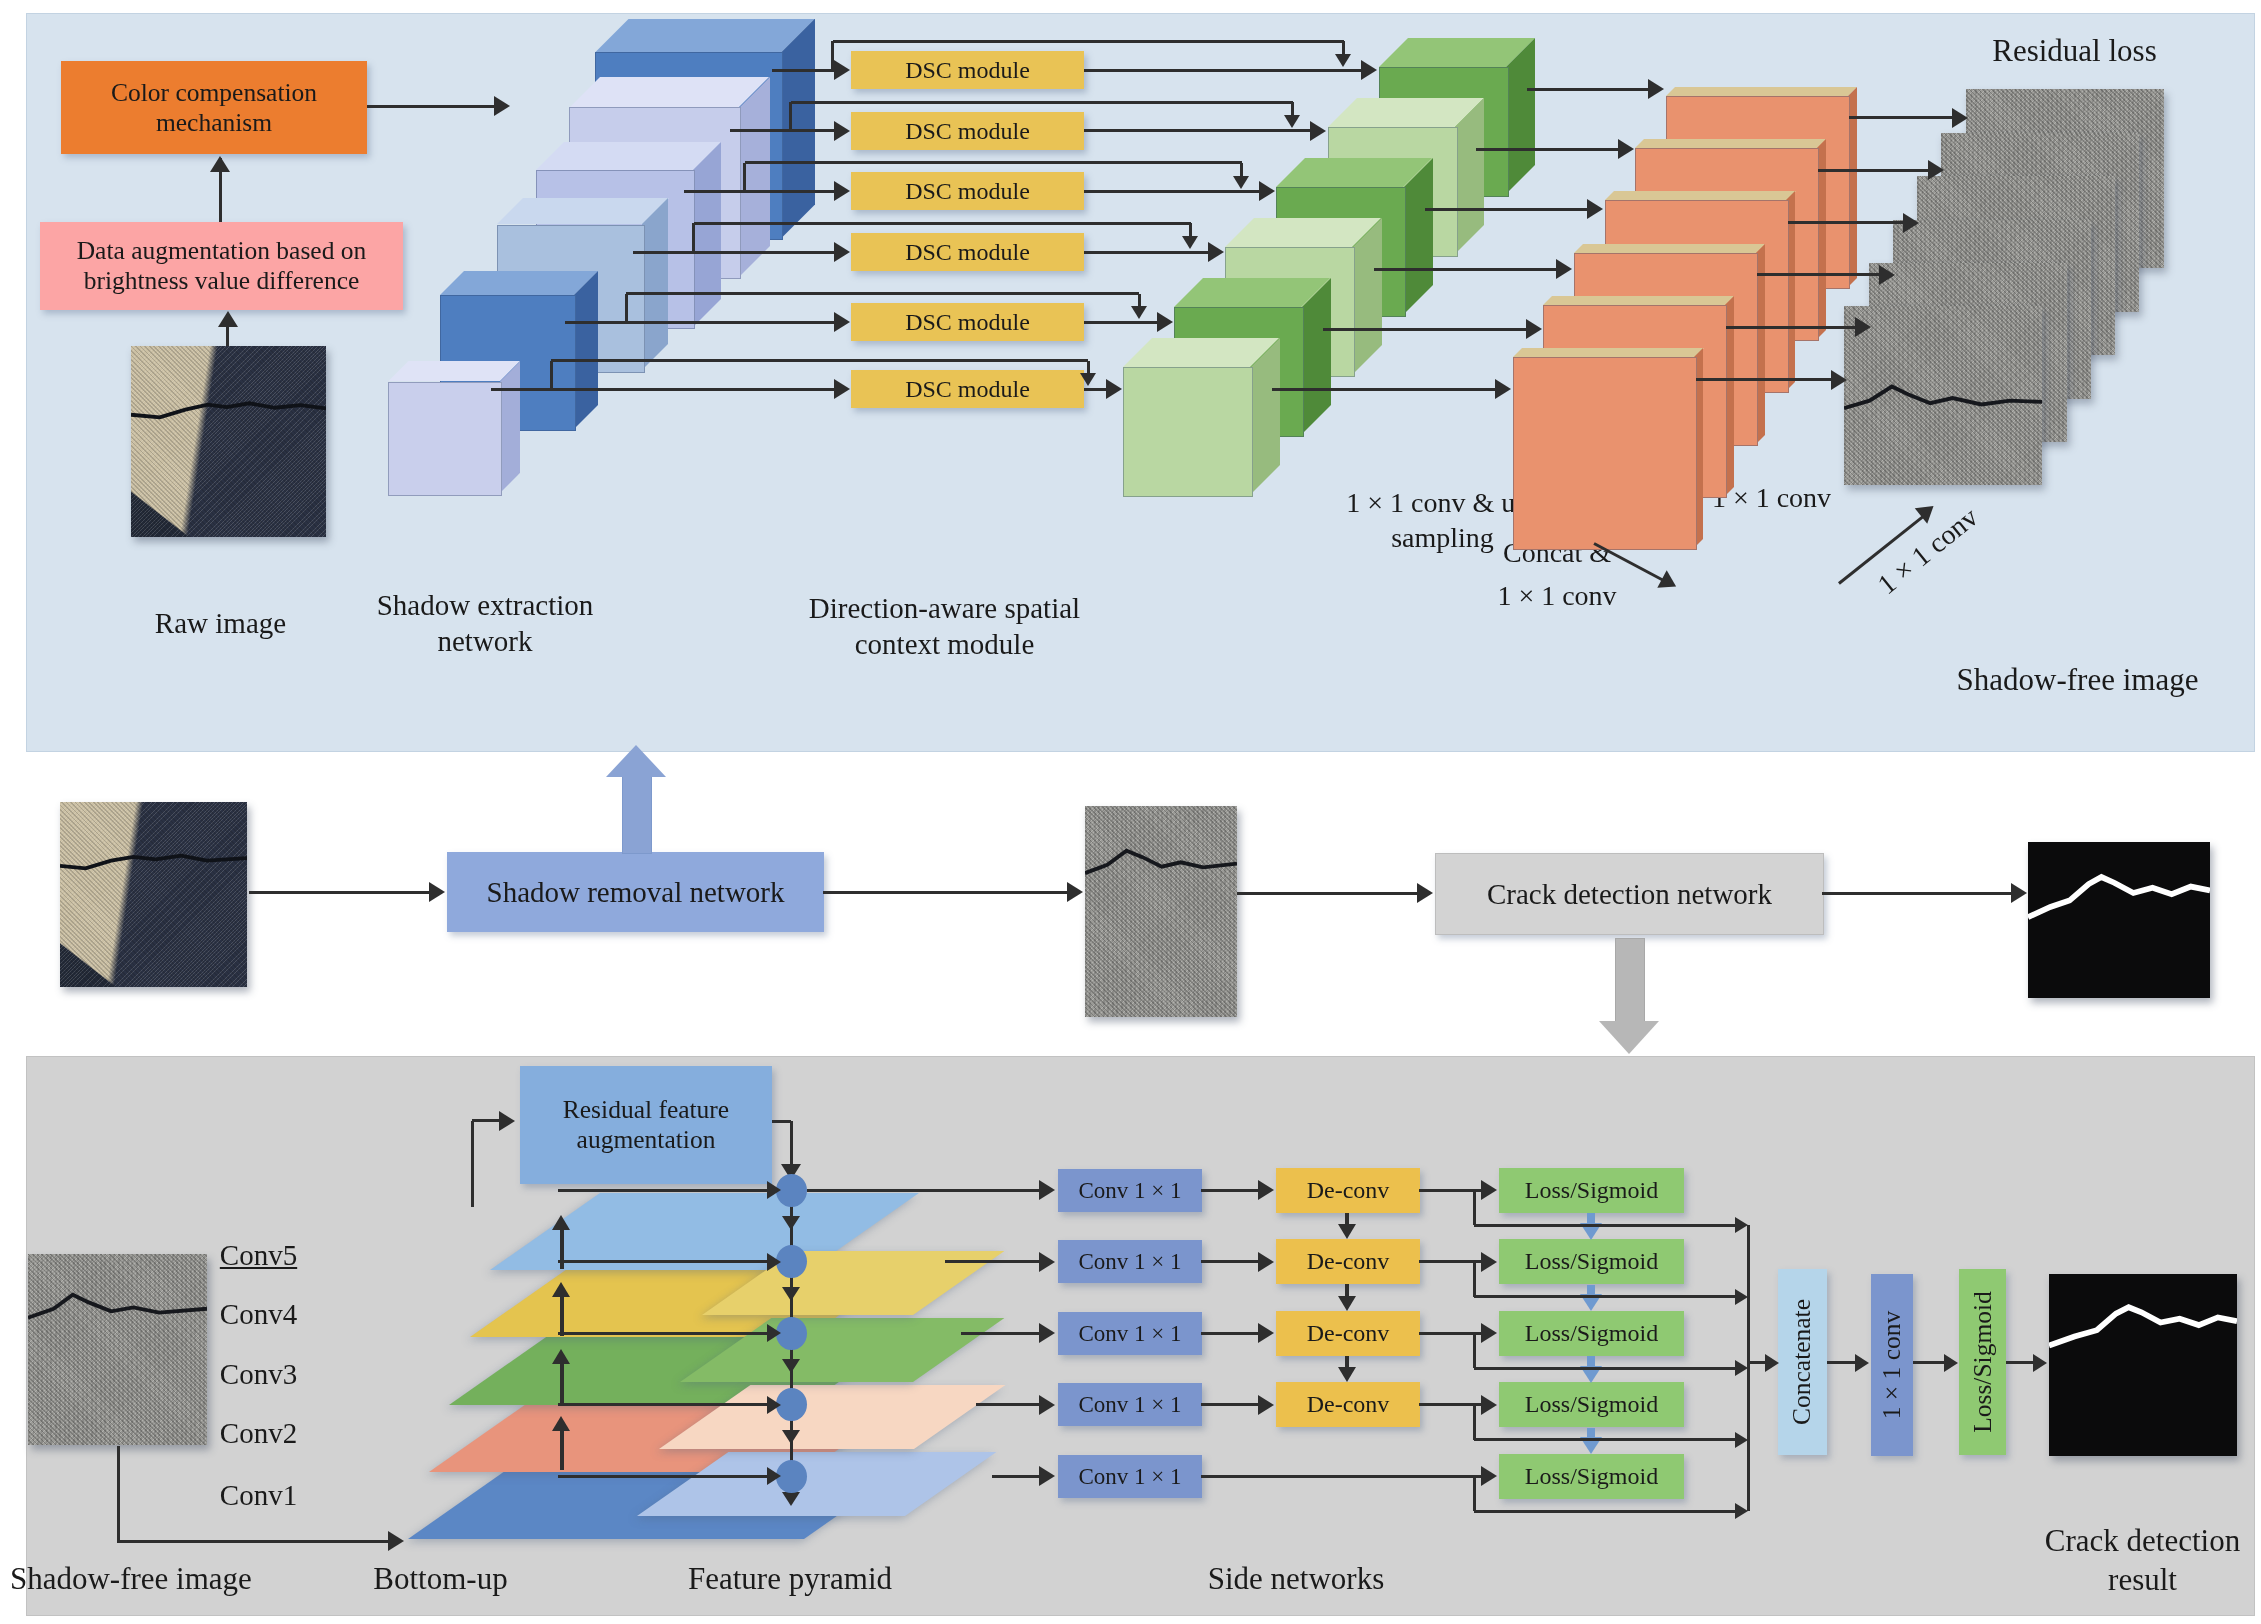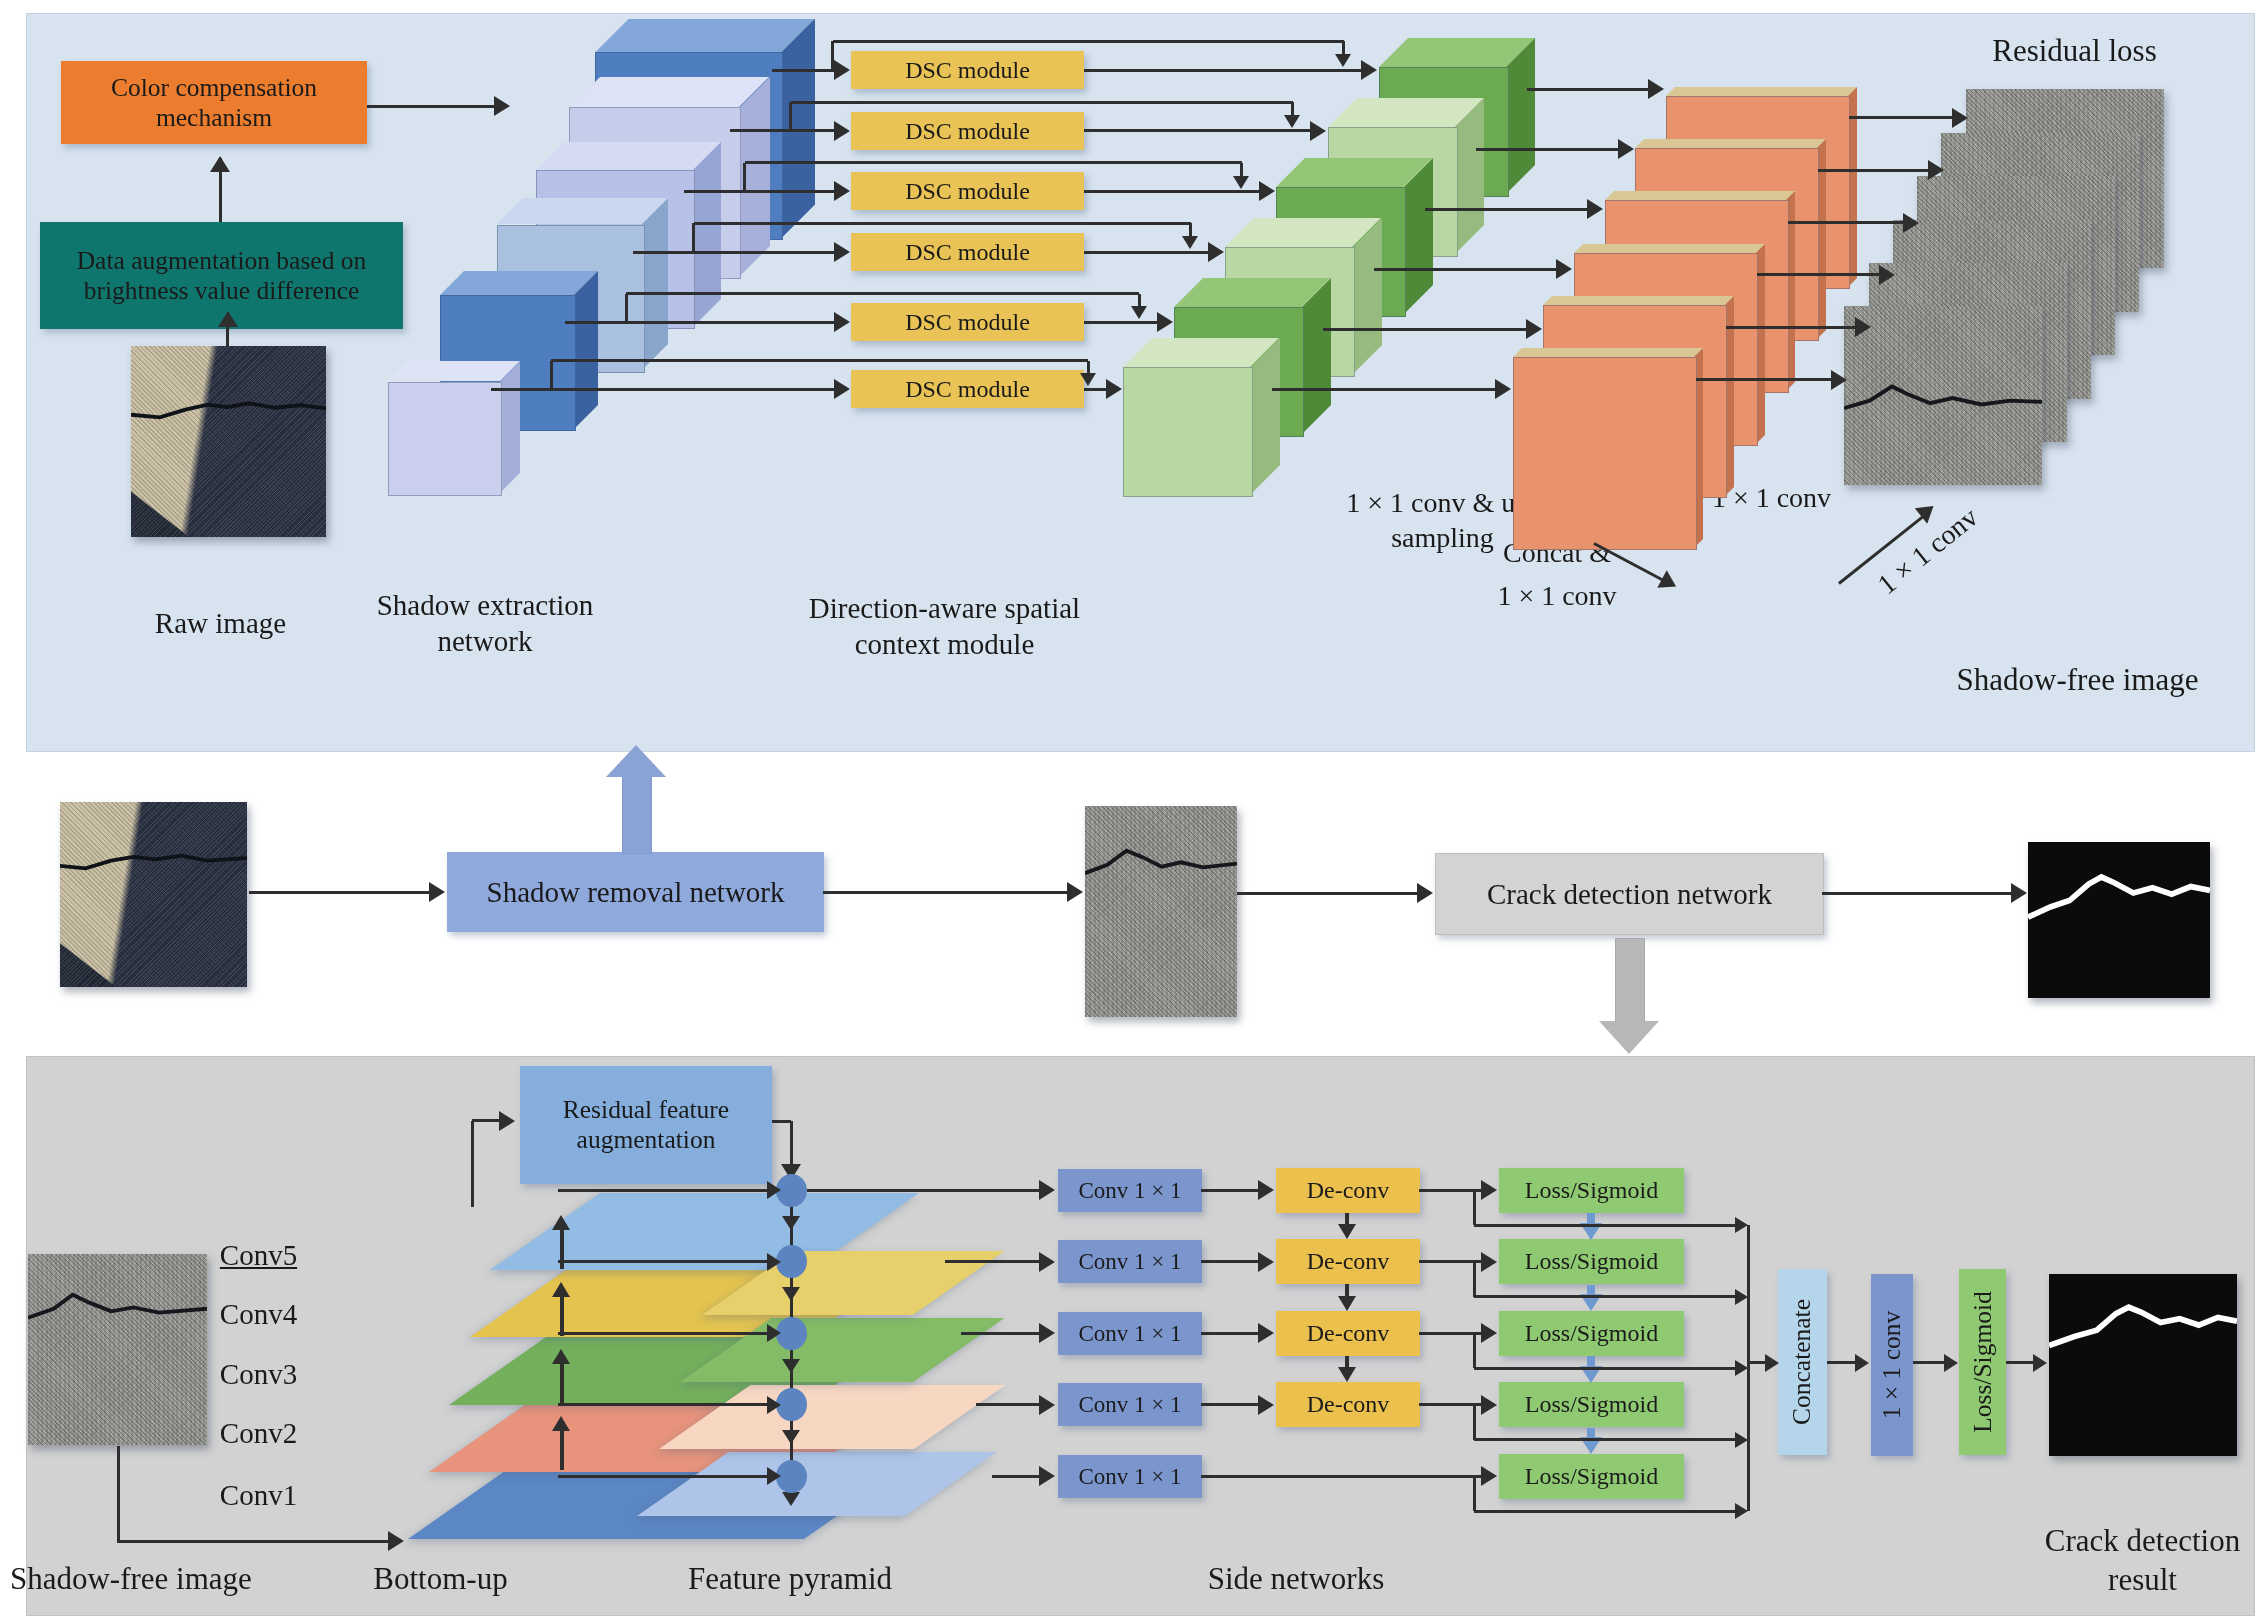--- a/index.html
+++ b/index.html
@@ -27,25 +27,25 @@
   .blackpic{background:#0b0b0c;}
   .photo svg{position:absolute;left:0;top:0;width:100%;height:100%;}
 </style>
 </head>
 <body>
 
 <div id="stage">
 
   <div class="panel" style="left:25.5px;top:12.8px;width:2227px;height:737px;background:#d7e3ee;border:1.3px solid #c3d3e2;"></div>
 
-  <div class="box" style="left:61px;top:61px;width:306px;height:83px;background:#ec7d2f;font-size:25.5px;">
+  <div class="box" style="left:61px;top:61px;width:306px;height:93px;background:#ec7d2f;font-size:25.5px;">
     <span>Color compensation mechanism</span>
   </div>
 
-  <div class="box" style="left:40px;top:222px;width:363px;height:107px;background:#0f766e;font-size:25.5px;text-align:center;">
+  <div class="box" style="left:40px;top:222px;width:363px;height:88px;background:#fca5a5;font-size:25.5px;text-align:center;">
     <span>Data augmentation based on brightness value difference</span>
   </div>
 
   <div class="photo shadowpic" style="left:131px;top:346px;width:195px;height:191px;">
     <svg viewBox="0 0 305 300" preserveAspectRatio="none">
       <polyline points="0,108 45,112 85,100 120,92 150,96 185,90 225,97 265,93 305,98" fill="none" stroke="#0f1218" stroke-width="6"></polyline>
     </svg>
   </div>
   <div class="cap" style="left:93px;top:605px;width:255px;font-size:29px;">Raw image</div>
 

